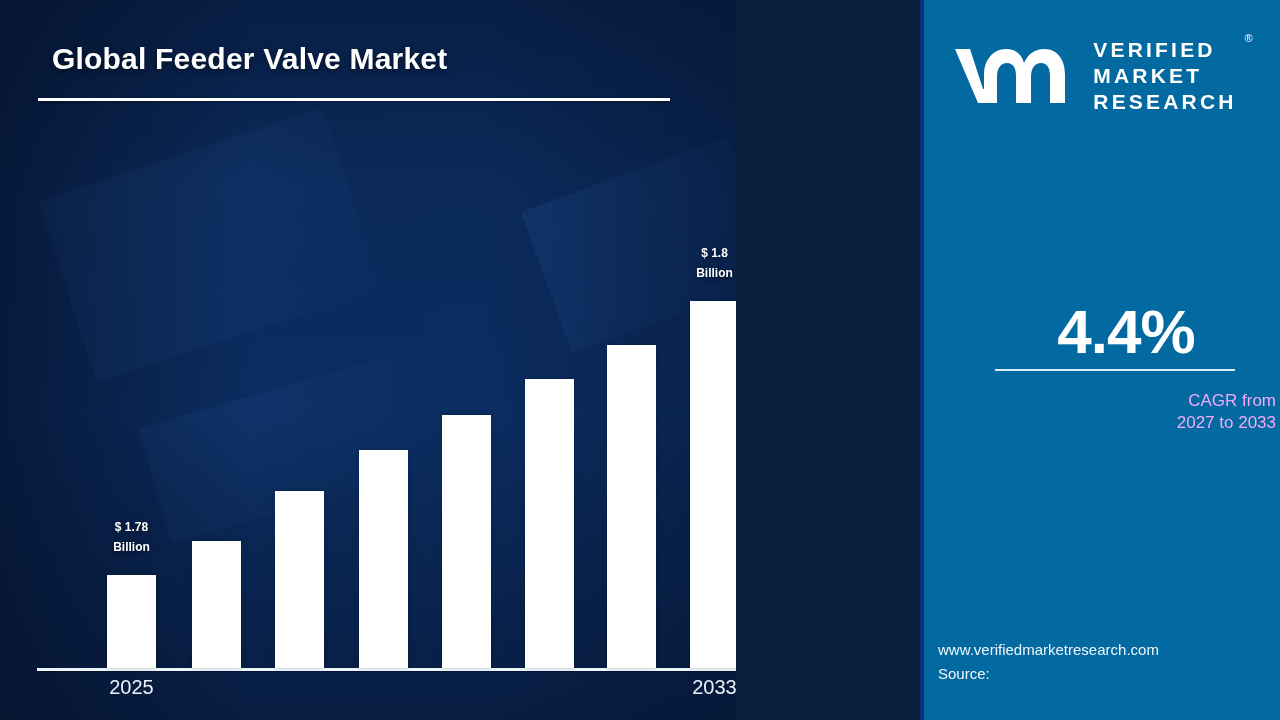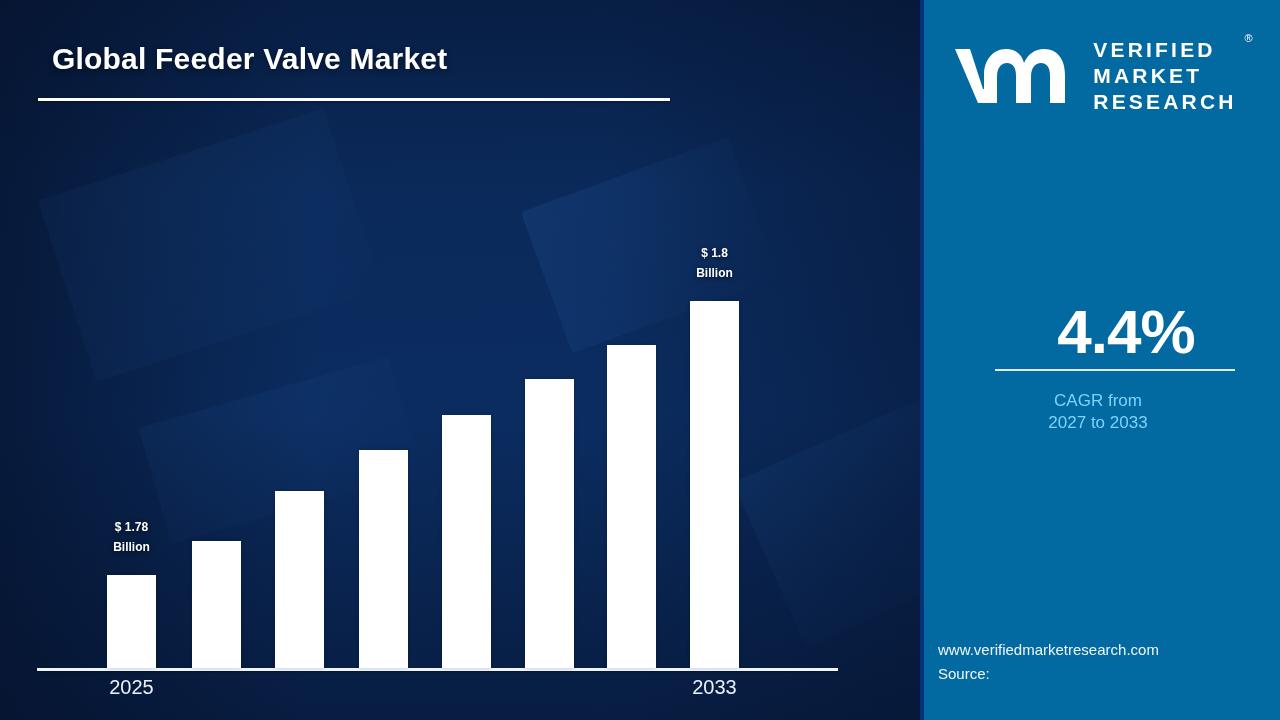--- a/index.html
+++ b/index.html
@@ -10,21 +10,21 @@
   }
   .canvas {
     position:relative;
     width:1280px; height:720px;
     overflow:hidden;
   }
 
   
   .left-panel {
     position:absolute; left:0; top:0;
-    width:920px; height:720px;
+    width:736px; height:720px;
     overflow:hidden;
     background:#0b2a55;
   }
   
   .bg-photo {
     position:absolute; inset:0;
     background-color:#0d3570;
     background-image:
       linear-gradient(118deg, rgba(12,32,72,0) 0%, rgba(10,26,62,.55) 62%, rgba(7,20,48,.92) 100%),
       repeating-linear-gradient(34deg, rgba(30,110,210,.26) 0px, rgba(30,110,210,.26) 3px, rgba(10,35,85,0) 3px, rgba(10,35,85,0) 17px),
@@ -136,22 +136,22 @@
     letter-spacing:-1px;
     margin-left:24px;
   }
   .cagr-rule {
     position:absolute; left:995px; top:369px;
     width:240px; height:2px;
     background:#dfeaf6;
   }
   .cagr-caption {
     position:absolute; left:0; top:390px; width:356px;
-    text-align:center;
-    color:#7dd3fc;
+    text-align:right;
+    color:#f0abfc;
     font-size:17px;
     line-height:22px;
     white-space:pre-line;
   }
   .source-block {
     position:absolute; left:18px; top:638px;
     color:#f0f6fc;
     font-size:15px;
     line-height:24px;
   }

